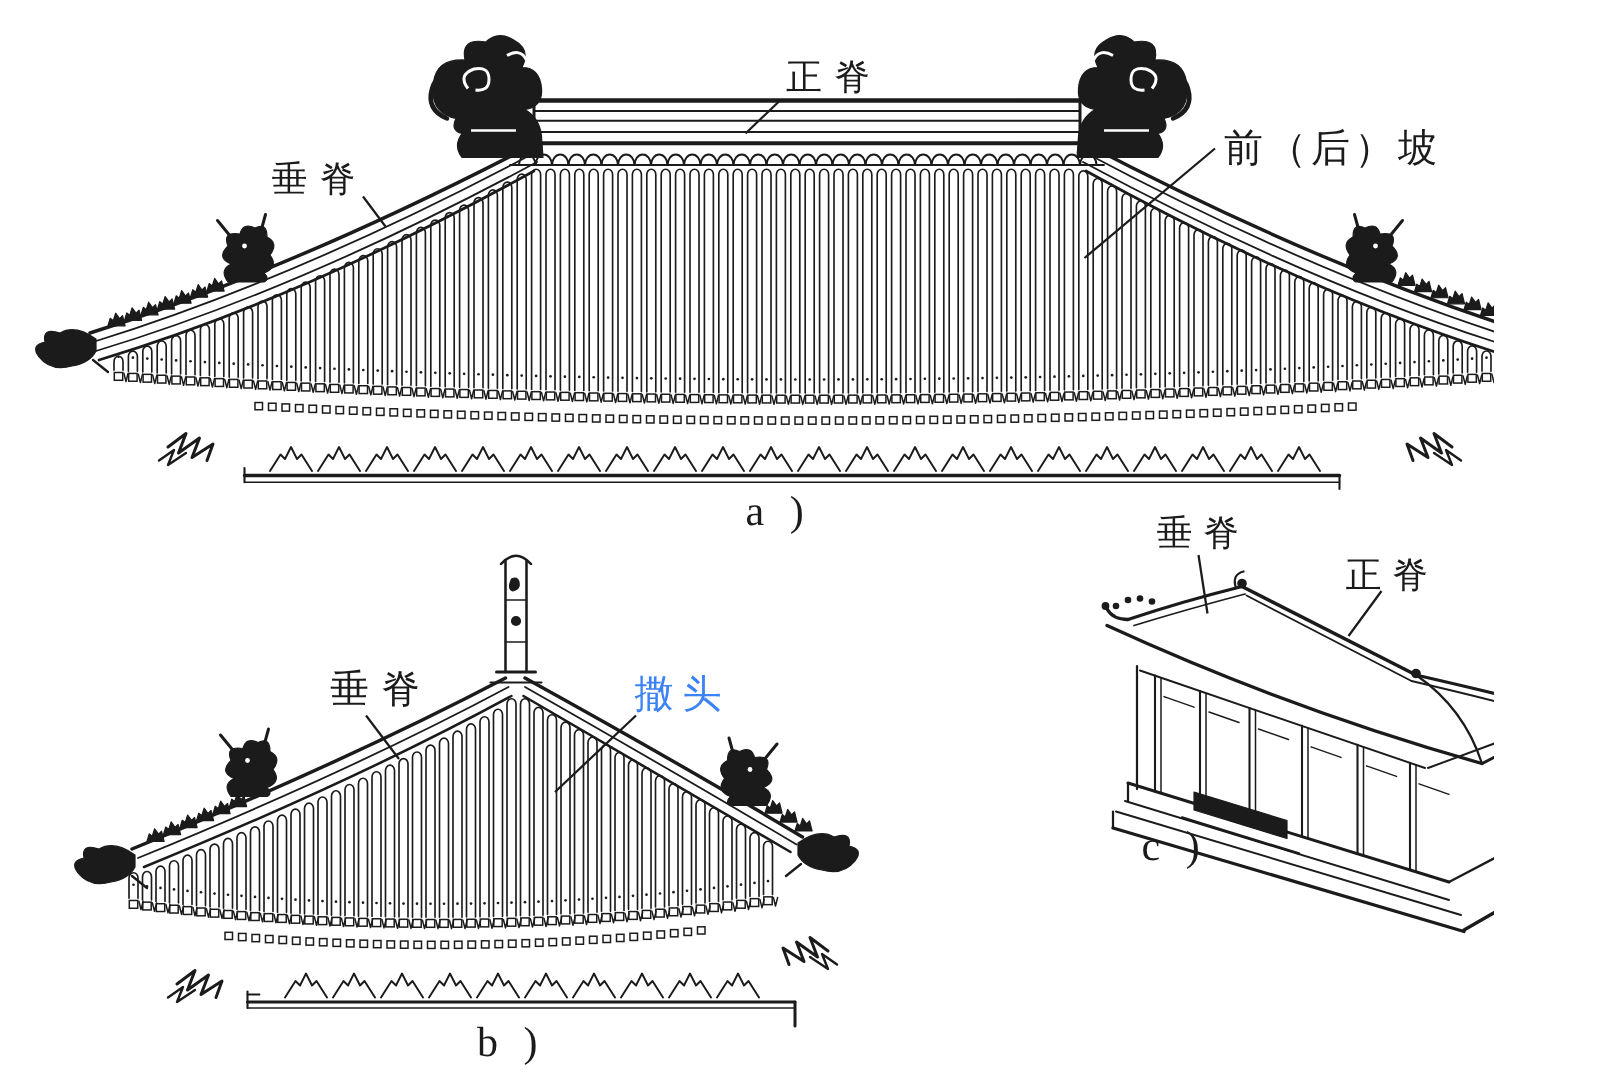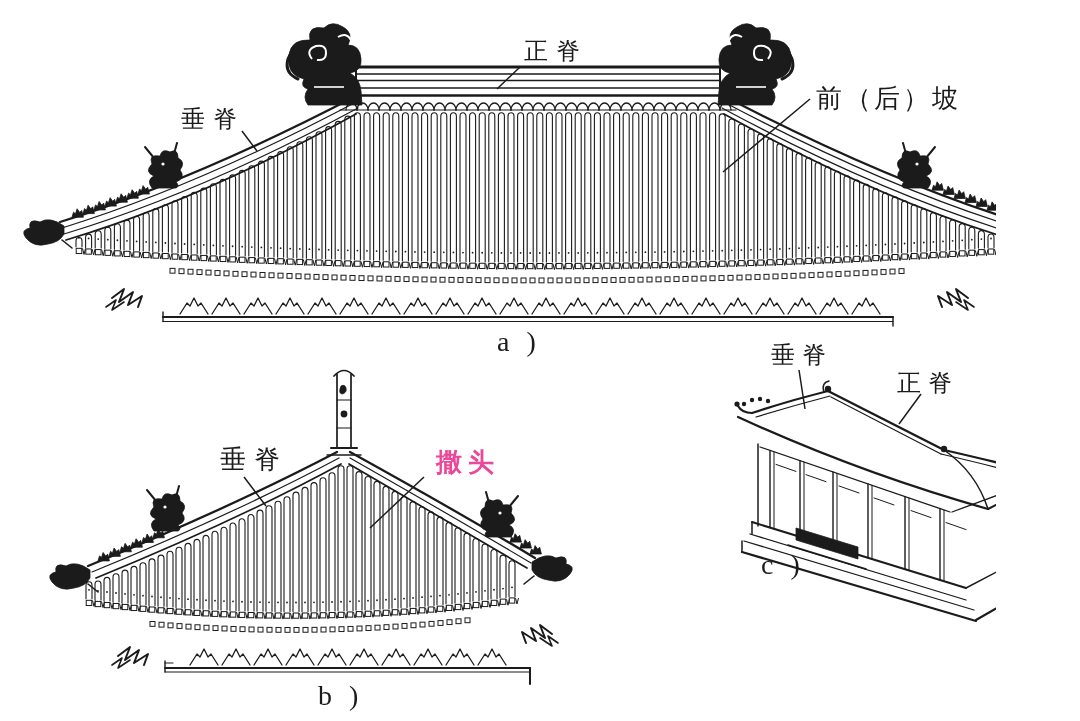--- a/index.html
+++ b/index.html
@@ -972,20 +972,20 @@
       <line x1="921" y1="394" x2="899" y2="424" stroke="#1b1b1b" stroke-width="1.5"></line>
     </g>
   </svg>
 
   <span class="lbl" style="left: 524px; top: 35px; font-size: 24px; letter-spacing: 8px; color: rgb(27, 27, 27);">正脊</span>
   <span class="lbl" style="left: 181px; top: 103px; font-size: 24px; letter-spacing: 8px; color: rgb(27, 27, 27);">垂脊</span>
   <span class="lbl" style="left: 816px; top: 81px; font-size: 26px; letter-spacing: 3px; color: rgb(27, 27, 27); font-family: Liberation Serif, serif;">前（后）坡</span>
   <span class="cap" style="left: 497px; top: 326px; font-size: 28px; letter-spacing: 5px; color: rgb(27, 27, 27);">a )</span>
 
   <span class="lbl" style="left: 220px; top: 442px; font-size: 26px; letter-spacing: 8px; color: rgb(27, 27, 27);">垂脊</span>
-  <span class="lbl" style="left: 436px; top: 445px; font-size: 26px; letter-spacing: 6px; color: #ec4899; font-weight: bold;">撒头</span>
+  <span class="lbl" style="left: 423px; top: 445px; font-size: 26px; letter-spacing: 6px; color: #3b82f6;">撒头</span>
   <span class="cap" style="left: 318px; top: 680px; font-size: 28px; letter-spacing: 5px; color: rgb(27, 27, 27);">b )</span>
 
   <span class="lbl" style="left: 771px; top: 339px; font-size: 24px; letter-spacing: 7px; color: rgb(27, 27, 27);">垂脊</span>
   <span class="lbl" style="left: 897px; top: 367px; font-size: 24px; letter-spacing: 7px; color: rgb(27, 27, 27);">正脊</span>
   <span class="cap" style="left: 761px; top: 549px; font-size: 28px; letter-spacing: 5px; color: rgb(27, 27, 27);">c )</span>
 
 </div>
 
 </body></html>

